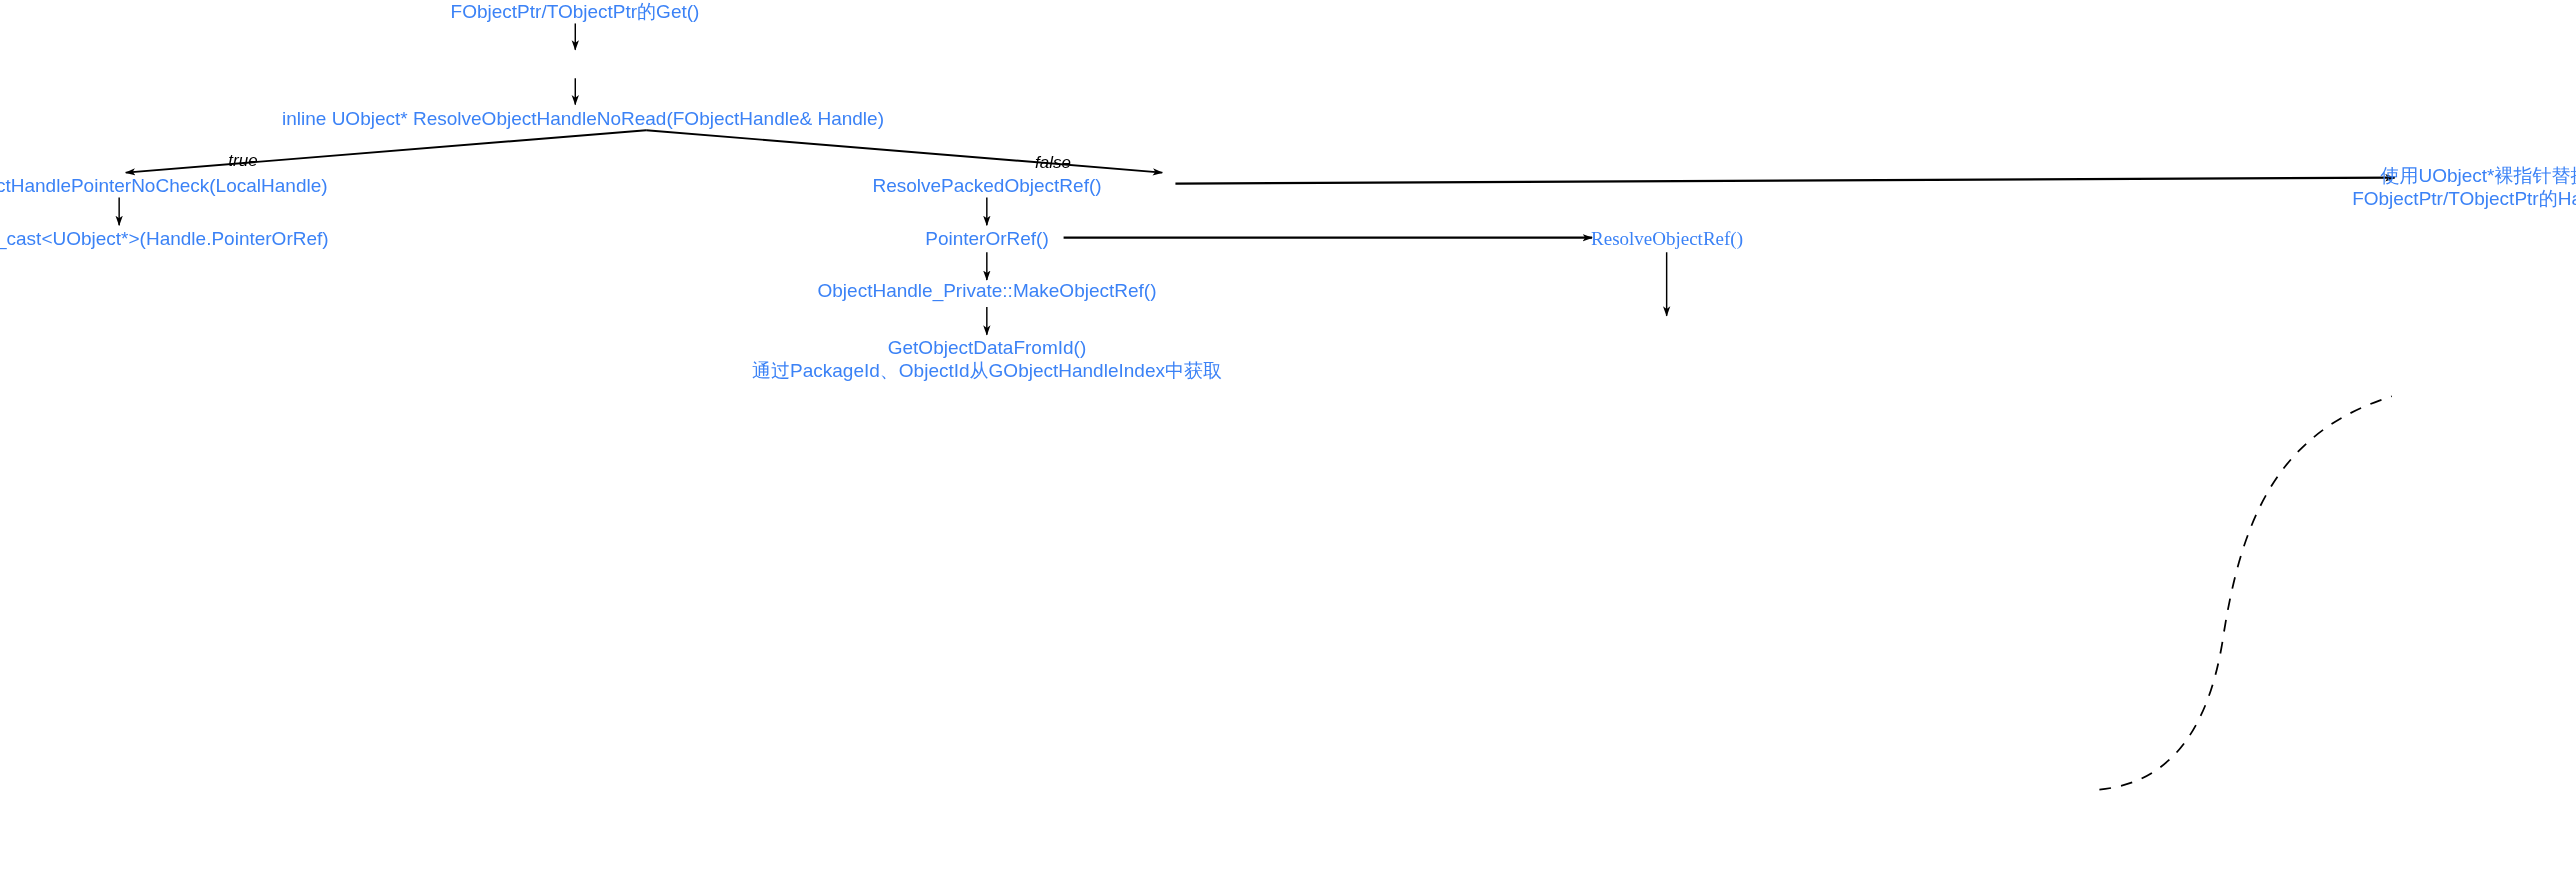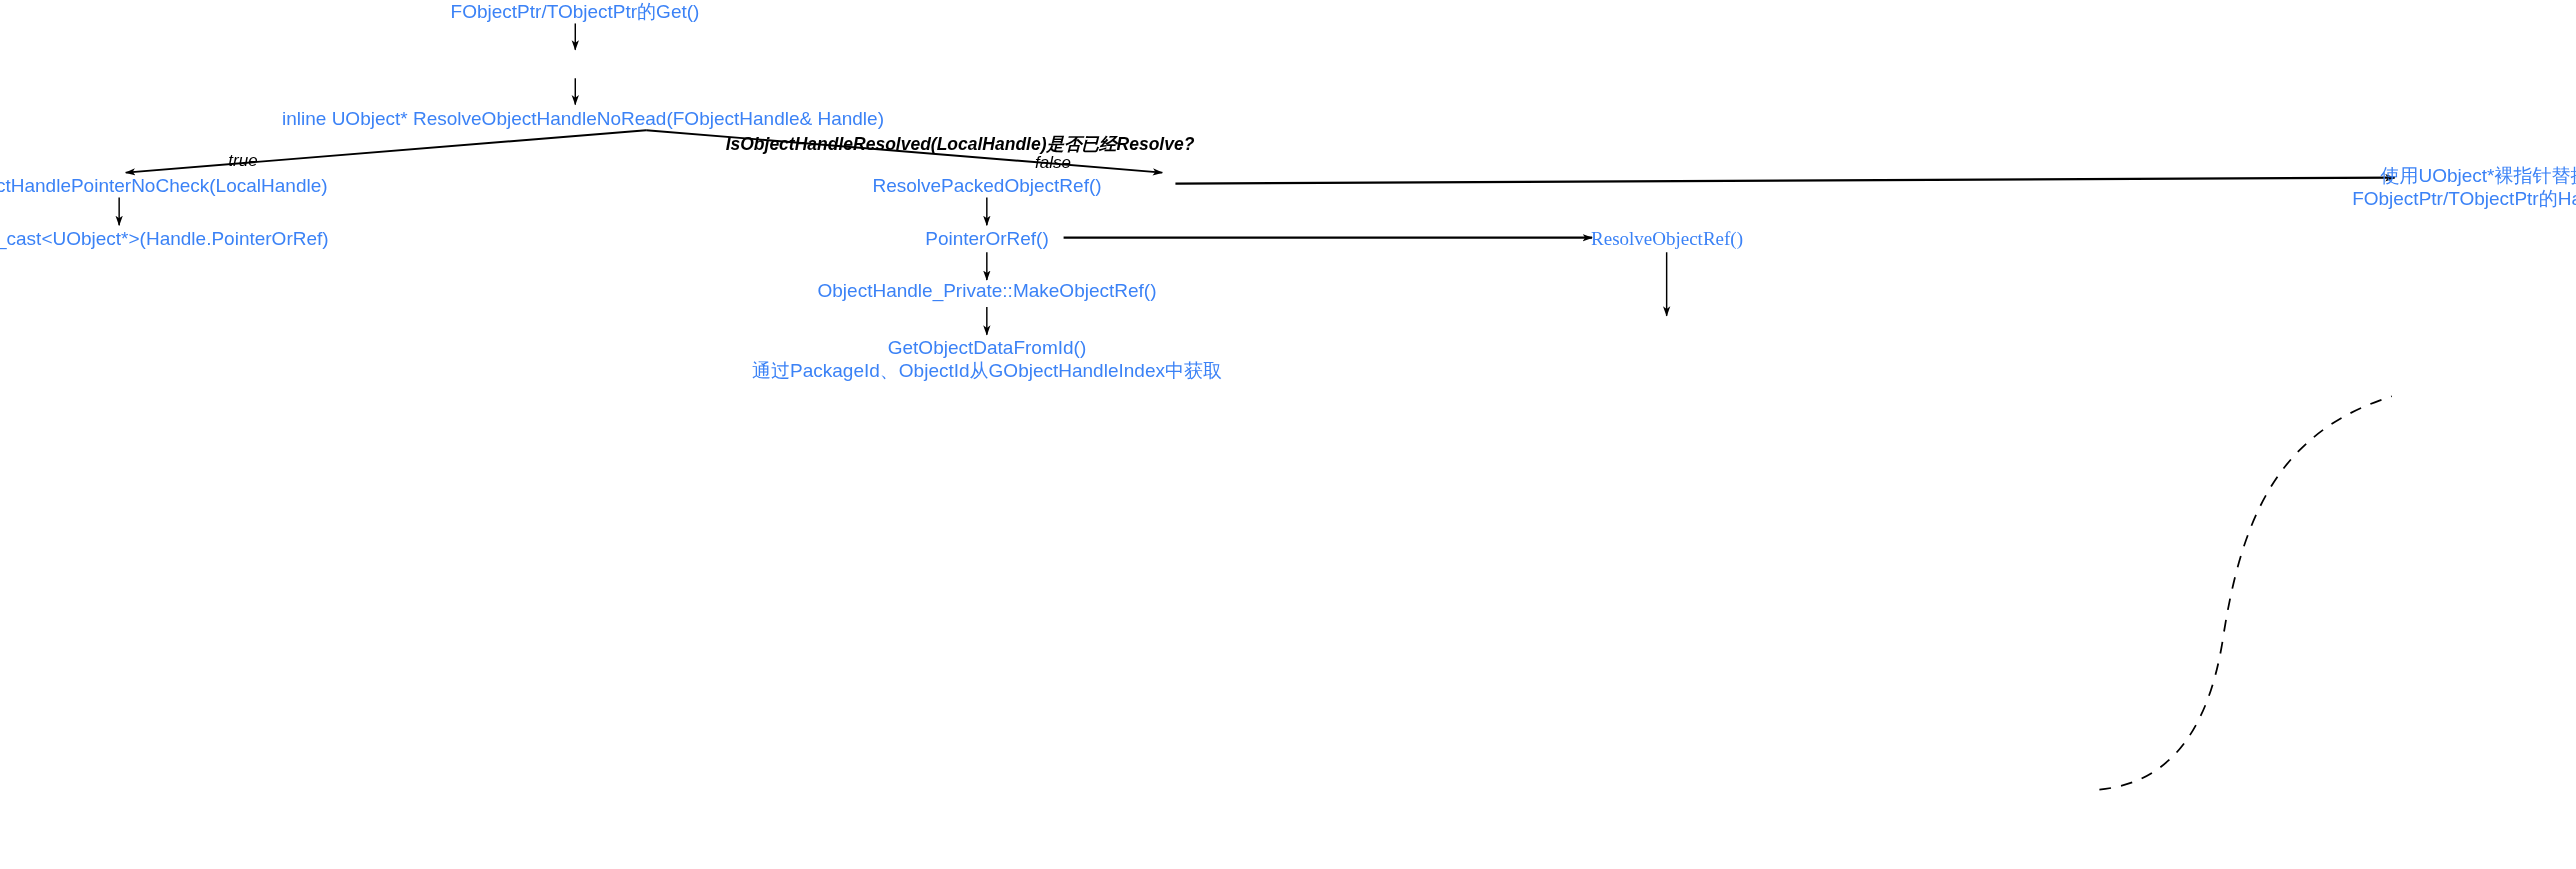--- a/index.html
+++ b/index.html
@@ -122,18 +122,17 @@
   <div class="node" style="left:987px; top:279px;">
     <span class="line">ObjectHandle_Private::MakeObjectRef()</span>
   </div>
 
   <div class="node" style="left:987px; top:336px;">
     <span class="line">GetObjectDataFromId()</span>
     <span class="line">通过PackageId、ObjectId从GObjectHandleIndex中获取</span>
   </div>
 
 
-  <div class="edge-label" style="left:960px; top:132px;">IsObjectHandleResolved(LocalHandle)是否已经Resolve?</div>
   <div class="edge-label small" style="left:243px; top:151px;">true</div>
   <div class="edge-label small" style="left:1053px; top:153px;">false</div>
 
 </div>
 
 
 </body></html>

